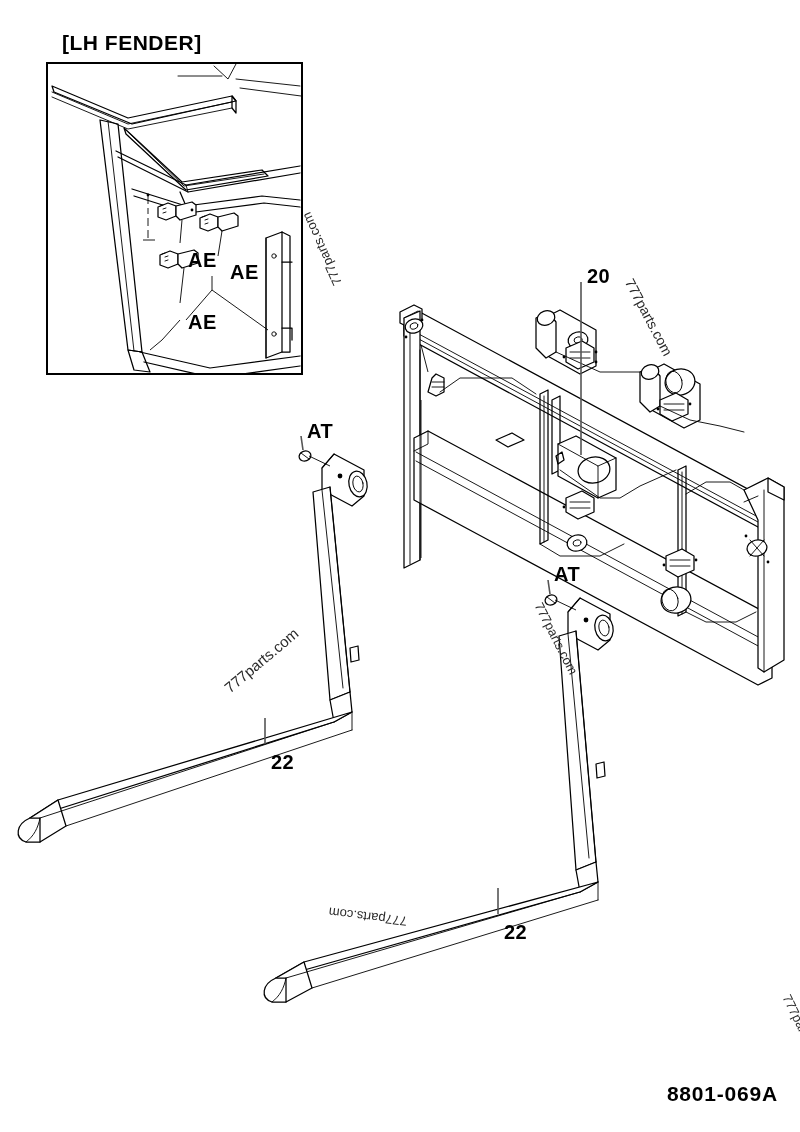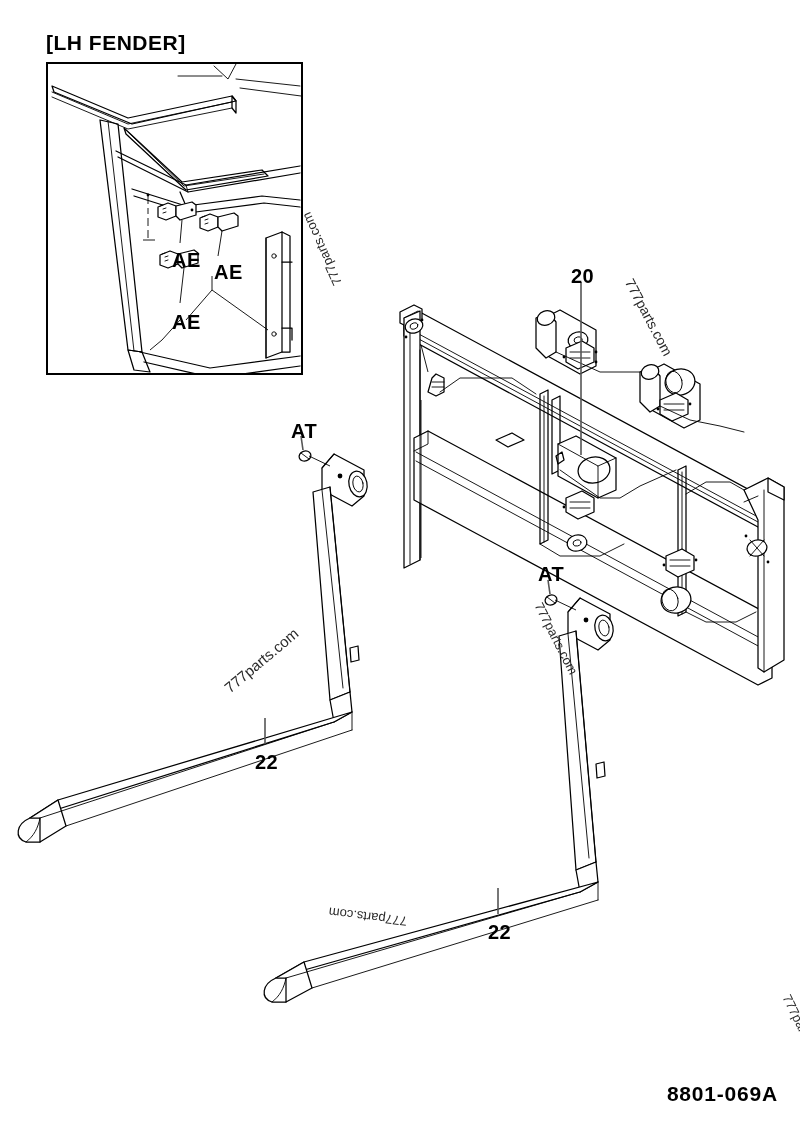--- a/index.html
+++ b/index.html
@@ -17,20 +17,21 @@
   }
 
   
   .lbl {
     position: absolute;
     font-weight: bold;
     color: #000000;
     white-space: nowrap;
     line-height: 1;
     letter-spacing: 0.5px;
+    margin-left: 16px;
   }
   .lbl-inset-title { font-size: 21px; left: 46px; top: 32px; }
   .lbl-callout     { font-size: 20px; }
   .lbl-drawing-no  { font-size: 21px; right: 22px; bottom: 28px; letter-spacing: 0.8px; }
 
   
   .inset-frame {
     position: absolute;
     left: 46px;
     top: 62px;

